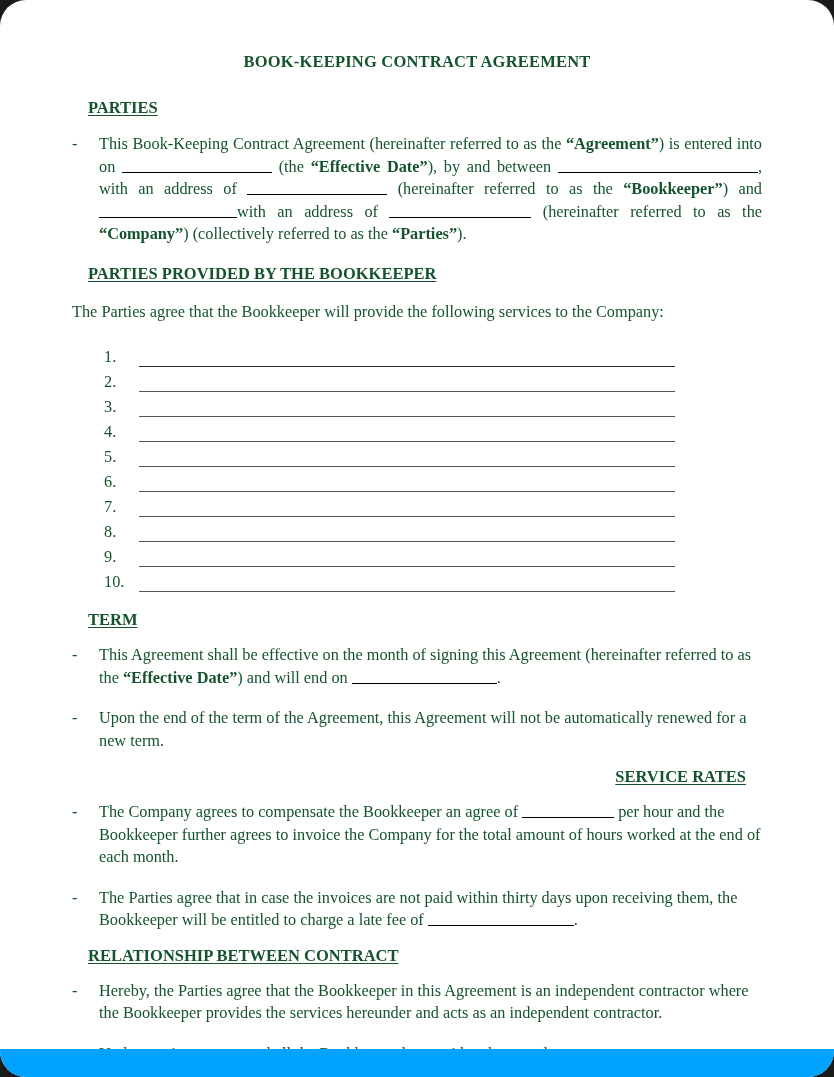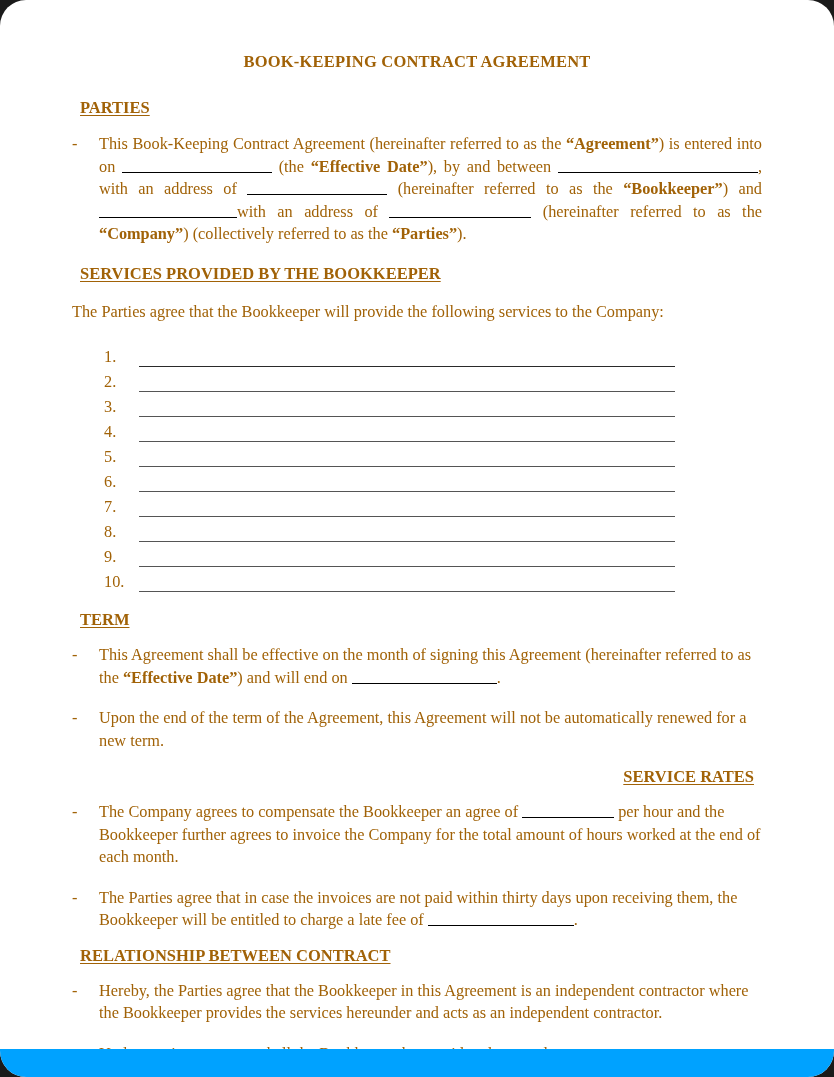--- a/index.html
+++ b/index.html
@@ -8,21 +8,21 @@
     background: #1a1a1a;
   }
   #page {
     position: relative;
     width: 834px;
     height: 1077px;
     background: #ffffff;
     border-radius: 26px;
     overflow: hidden;
     font-family: "Liberation Serif", "DejaVu Serif", serif;
-    color: #a16207;
+    color: #14532d;
     box-sizing: border-box;
   }
   #doc {
     position: absolute;
     left: 0; top: 0;
     width: 834px;
     padding: 52px 72px 0 72px;
     box-sizing: border-box;
   }
   .doc-title {
@@ -30,21 +30,21 @@
     font-weight: bold;
     font-size: 16.5px;
     letter-spacing: 0.2px;
     margin: 0 0 26px 0;
   }
   .section-heading {
     font-weight: bold;
     font-size: 16.5px;
     text-decoration: underline;
     text-underline-offset: 2px;
-    margin: 8px;
+    margin: 16px;
     padding: 0;
     display: block;
   }
   .sec-parties       { margin-bottom: 15px; }
   .sec-services      { margin-top: 18px; margin-bottom: 17px; }
   .sec-term          { margin-top: 17px; margin-bottom: 14px; }
   .sec-rates         { margin-top: 15px; margin-bottom: 14px; text-align: right; }
   .sec-relationship  { margin-top: 14px; margin-bottom: 14px; }
 
   .bullet-row {
@@ -134,21 +134,21 @@
 
     <div class="doc-title">BOOK-KEEPING CONTRACT AGREEMENT</div>
 
     <div class="section-heading sec-parties">PARTIES</div>
 
     <div class="bullet-row">
       <span class="bullet-mark">-</span>
       <span class="bullet-text justified"><span>This Book-Keeping Contract Agreement (hereinafter referred to as the </span><b>“Agreement”</b><span>) is entered into on </span><span class="blank bk-w1"></span><span> (the </span><b>“Effective Date”</b><span>), by and between </span><span class="blank bk-w2"></span><span>, with an address of </span><span class="blank bk-w3"></span><span> (hereinafter referred to as the </span><b>“Bookkeeper”</b><span>) and </span><span class="blank bk-w4"></span><span>with an address of </span><span class="blank bk-w5"></span><span> (hereinafter referred to as the </span><b>“Company”</b><span>) (collectively referred to as the </span><b>“Parties”</b><span>).</span></span>
     </div>
 
-    <div class="section-heading sec-services">SERVICES PROVIDED BY THE BOOKKEEPER</div>
+    <div class="section-heading sec-services">PARTIES PROVIDED BY THE BOOKKEEPER</div>
 
     <p class="plain-para">The Parties agree that the Bookkeeper will provide the following services to the Company:</p>
 
     <ul class="num-list" style="margin-top:19px; margin-bottom:18px;">
       <li class="num-item">
         <span class="num-label">1.</span>
         <span class="num-rule"></span>
       </li>
       <li class="num-item">
         <span class="num-label">2.</span>

